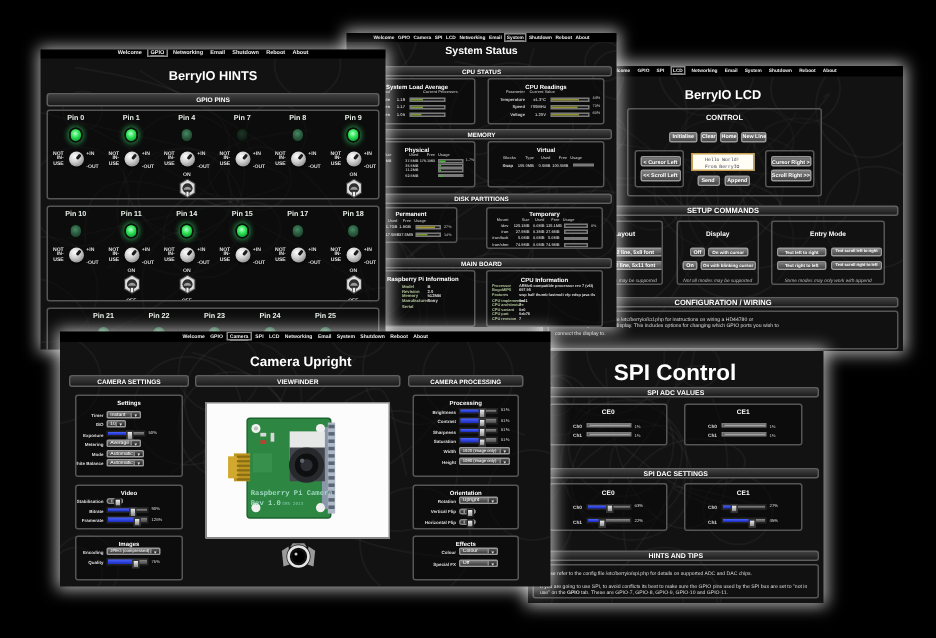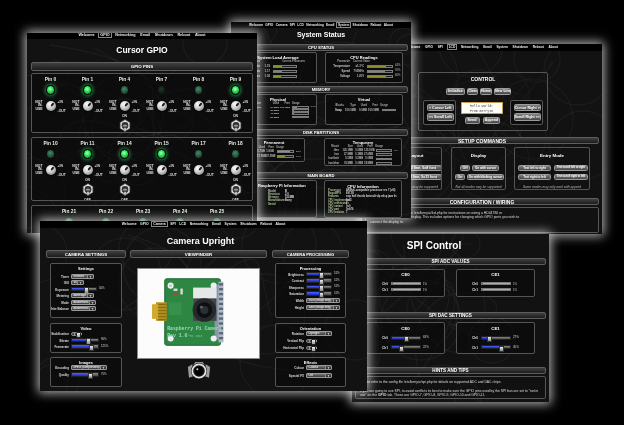--- a/index.html
+++ b/index.html
@@ -25,20 +25,21 @@
           <circle cx="116" cy="51" r="25"></circle>
           <path d="M45 21 C 8 166 179 106 30 28"></path>
           <path d="M29 60 C 14 52 49 37 157 87"></path>
           <path d="M114 68 C 129 149 74 13 115 72"></path>
           <path d="M187 21 C 209 3 130 84 76 169"></path>
           <path d="M169 31 C 119 116 8 17 144 139"></path>
           <path d="M111 80 C 122 50 210 183 116 4"></path>
         </g>
       </svg>
       <div style="position:absolute;left:0;right:0;top:0px;height:6.5px;background:#000;color:#eee;font-size:3.2px;font-weight:bold;line-height:6.5px;text-align:center;white-space:nowrap"><span style="margin:0 2.4px">Welcome</span><span style="margin:0 2.4px">GPIO</span><span style="margin:0 2.4px">SPI</span><span style="margin:0 2.4px;padding:0 1px;outline:0.5px solid #888;text-decoration:underline">LCD</span><span style="margin:0 2.4px">Networking</span><span style="margin:0 2.4px">Email</span><span style="margin:0 2.4px">System</span><span style="margin:0 2.4px">Shutdown</span><span style="margin:0 2.4px">Reboot</span><span style="margin:0 2.4px">About</span></div>
+      <div style="position:absolute;left:0;right:0;top:13.5px;color:#fff;font-size:8.5px;font-weight:bold;text-align:center;white-space:nowrap">BerryIO LCD</div>
       <div style="position:absolute;left:56px;top:28px;width:130px;height:59px;background:rgba(18,18,18,0.4);border:1px solid #555;border-radius:2px;box-sizing:border-box;overflow:hidden">
         <div style="position:absolute;left:0;right:0;top:2.5px;text-align:center;color:#fff;font-size:5px;font-weight:bold;white-space:nowrap">CONTROL</div>
         <div style="position:absolute;left:27px;top:15px;width:19px;height:7px;box-sizing:border-box;background:linear-gradient(#808080,#474747);border:1px solid #9a9a9a;border-radius:1.5px;color:#fff;font-size:3.6px;font-weight:bold;line-height:5.5px;text-align:center;white-space:nowrap">Initialise</div>
         <div style="position:absolute;left:48px;top:15px;width:11px;height:7px;box-sizing:border-box;background:linear-gradient(#808080,#474747);border:1px solid #9a9a9a;border-radius:1.5px;color:#fff;font-size:3.6px;font-weight:bold;line-height:5.5px;text-align:center;white-space:nowrap">Clear</div>
         <div style="position:absolute;left:61px;top:15px;width:12px;height:7px;box-sizing:border-box;background:linear-gradient(#808080,#474747);border:1px solid #9a9a9a;border-radius:1.5px;color:#fff;font-size:3.6px;font-weight:bold;line-height:5.5px;text-align:center;white-space:nowrap">Home</div>
         <div style="position:absolute;left:75px;top:15px;width:17px;height:7px;box-sizing:border-box;background:linear-gradient(#808080,#474747);border:1px solid #9a9a9a;border-radius:1.5px;color:#fff;font-size:3.6px;font-weight:bold;line-height:5.5px;text-align:center;white-space:nowrap">New Line</div>
         <div style="position:absolute;left:4px;top:27px;width:33px;height:25px;background:rgba(5,5,5,0.5);border:1px solid #555;border-radius:2px;box-sizing:border-box;overflow:hidden">
           <div style="position:absolute;left:2.5px;top:2.5px;width:27.5px;height:7.5px;box-sizing:border-box;background:linear-gradient(#808080,#474747);border:1px solid #9a9a9a;border-radius:1.5px;color:#fff;font-size:3.6px;font-weight:bold;line-height:6.0px;text-align:center;white-space:nowrap">&lt; Cursor Left</div>
           <div style="position:absolute;left:2.5px;top:12px;width:27.5px;height:7.5px;box-sizing:border-box;background:linear-gradient(#808080,#474747);border:1px solid #9a9a9a;border-radius:1.5px;color:#fff;font-size:3.6px;font-weight:bold;line-height:6.0px;text-align:center;white-space:nowrap">&lt;&lt; Scroll Left</div>
         </div>
@@ -303,21 +304,21 @@
           <circle cx="157" cy="56" r="20"></circle>
           <path d="M66 14 C 176 80 195 77 220 169"></path>
           <path d="M0 42 C 209 94 225 79 17 126"></path>
           <path d="M179 54 C 20 67 222 152 27 49"></path>
           <path d="M23 12 C 183 36 129 89 44 146"></path>
           <path d="M30 129 C 27 84 49 54 223 161"></path>
           <path d="M70 177 C 48 79 197 128 23 198"></path>
         </g>
       </svg>
       <div style="position:absolute;left:0;right:0;top:0px;height:5.5px;background:#000;color:#eee;font-size:3.7px;font-weight:bold;line-height:5.5px;text-align:center;white-space:nowrap"><span style="margin:0 2.4px">Welcome</span><span style="margin:0 2.4px;padding:0 1px;outline:0.5px solid #888;text-decoration:underline">GPIO</span><span style="margin:0 2.4px">Networking</span><span style="margin:0 2.4px">Email</span><span style="margin:0 2.4px">Shutdown</span><span style="margin:0 2.4px">Reboot</span><span style="margin:0 2.4px">About</span></div>
-      <div style="position:absolute;left:0;right:0;top:12px;color:#fff;font-size:8.5px;font-weight:bold;text-align:center;white-space:nowrap">Cursor GPIO</div>
+      <div style="position:absolute;left:0;right:0;top:12px;color:#fff;font-size:8.5px;font-weight:bold;text-align:center;white-space:nowrap">BerryIO HINTS</div>
       <div style="position:absolute;left:4px;top:29px;width:222px;height:8.5px;background:linear-gradient(#404040,#1c1c1c);border:1px solid #5e5e5e;border-radius:2px;box-sizing:border-box;color:#fff;font-size:4.4px;font-weight:bold;line-height:7.5px;text-align:center">GPIO PINS</div>
       <div style="position:absolute;left:4px;top:40px;width:222px;height:60px;background:rgba(8,8,8,0.55);border:1px solid #555;border-radius:2px;box-sizing:border-box;overflow:hidden">
         <div style="position:absolute;left:0.5px;top:3px;width:36px;text-align:center;color:#e8efe8;font-size:4.8px;font-weight:bold;white-space:nowrap">Pin 0</div>
         <div style="position:absolute;left:13.7px;top:11.2px;width:9.6px;height:9.6px;border-radius:50%;background:radial-gradient(circle at 45% 38%, #b8ffd4 0%, #33e858 38%, #12aa3e 74%, #0b4e20 100%);box-shadow:0 0 3.5px 1.2px rgba(60,230,110,0.5);border:0.8px solid #0a0f0a;box-sizing:border-box"></div>
         <div style="position:absolute;left:13.5px;top:27px;width:10px;height:10px;border-radius:50%;background:radial-gradient(circle at 38% 32%, #fdfdfd 0%, #d2d2d2 40%, #8a8a8a 82%, #5f5f5f 100%);box-shadow:0 1px 1.5px rgba(0,0,0,0.75);">
           <div style="position:absolute;left:4px;top:0.8px;width:1.9px;height:4.4px;background:#1a1a1a;border-radius:1px;transform-origin:50% 4.2px;transform:rotate(40deg)"></div>
         </div>
         <div style="position:absolute;left:-1.5px;top:26.5px;width:12px;text-align:right;color:#e4e4e4;font-size:3.4px;font-weight:bold;line-height:3.7px">NOT<br>IN-<br>USE</div>
         <div style="position:absolute;left:25.5px;top:25.5px;color:#ddd;font-size:3.4px;font-weight:bold">+IN</div>
         <div style="position:absolute;left:25.5px;top:34.5px;color:#ddd;font-size:3.4px;font-weight:bold">-OUT</div>
@@ -496,21 +497,21 @@
           <circle cx="75" cy="-3" r="36"></circle>
           <circle cx="140" cy="106" r="23"></circle>
           <path d="M164 106 C 116 91 46 77 156 115"></path>
           <path d="M68 138 C 165 7 31 37 3 127"></path>
           <path d="M127 91 C 196 60 39 19 67 141"></path>
           <path d="M120 10 C 85 8 123 21 35 108"></path>
           <path d="M165 104 C 58 108 54 1 54 116"></path>
           <path d="M123 32 C 166 140 55 161 52 11"></path>
         </g>
       </svg>
-      <div style="position:absolute;left:82px;transform:translateX(-50%);top:5.5px;color:#fff;font-size:10px;font-weight:bold;text-align:center;white-space:nowrap">SPI Control</div>
+      <div style="position:absolute;left:98px;transform:translateX(-50%);top:5.5px;color:#fff;font-size:15px;font-weight:bold;text-align:center;white-space:nowrap">SPI Control</div>
       <div style="position:absolute;left:3px;top:23.5px;width:191px;height:7px;background:linear-gradient(#404040,#1c1c1c);border:1px solid #5e5e5e;border-radius:2px;box-sizing:border-box;color:#fff;font-size:4.6px;font-weight:bold;line-height:6px;text-align:center">SPI ADC VALUES</div>
       <div style="position:absolute;left:14px;top:35px;width:79px;height:28px;background:rgba(8,8,8,0.55);border:1px solid #555;border-radius:2px;box-sizing:border-box;overflow:hidden">
         <div style="position:absolute;left:0;right:0;top:2px;text-align:center;color:#fff;font-size:4.4px;font-weight:bold;white-space:nowrap">CE0</div>
         <div style="position:absolute;left:9px;top:12px;width:12px;color:#ddd;font-size:3.2px;font-weight:bold;text-align:right;line-height:4.2px;white-space:nowrap">Ch0</div>
         <div style="position:absolute;left:24px;top:12px;width:30px;height:3.4px;box-sizing:border-box;border:0.5px solid #7a7a7a;background:linear-gradient(#d0d0d0,#8a8a8a)">
           <div style="position:absolute;left:0;top:0;bottom:0;width:0.6px;background:#555"></div>
         </div>
         <div style="position:absolute;left:56px;top:11.5px;color:#ccc;font-size:2.8px;line-height:4.4px;white-space:nowrap">1%</div>
         <div style="position:absolute;left:9px;top:18px;width:12px;color:#ddd;font-size:3.2px;font-weight:bold;text-align:right;line-height:4.2px;white-space:nowrap">Ch1</div>
         <div style="position:absolute;left:24px;top:18px;width:30px;height:3.4px;box-sizing:border-box;border:0.5px solid #7a7a7a;background:linear-gradient(#d0d0d0,#8a8a8a)">

